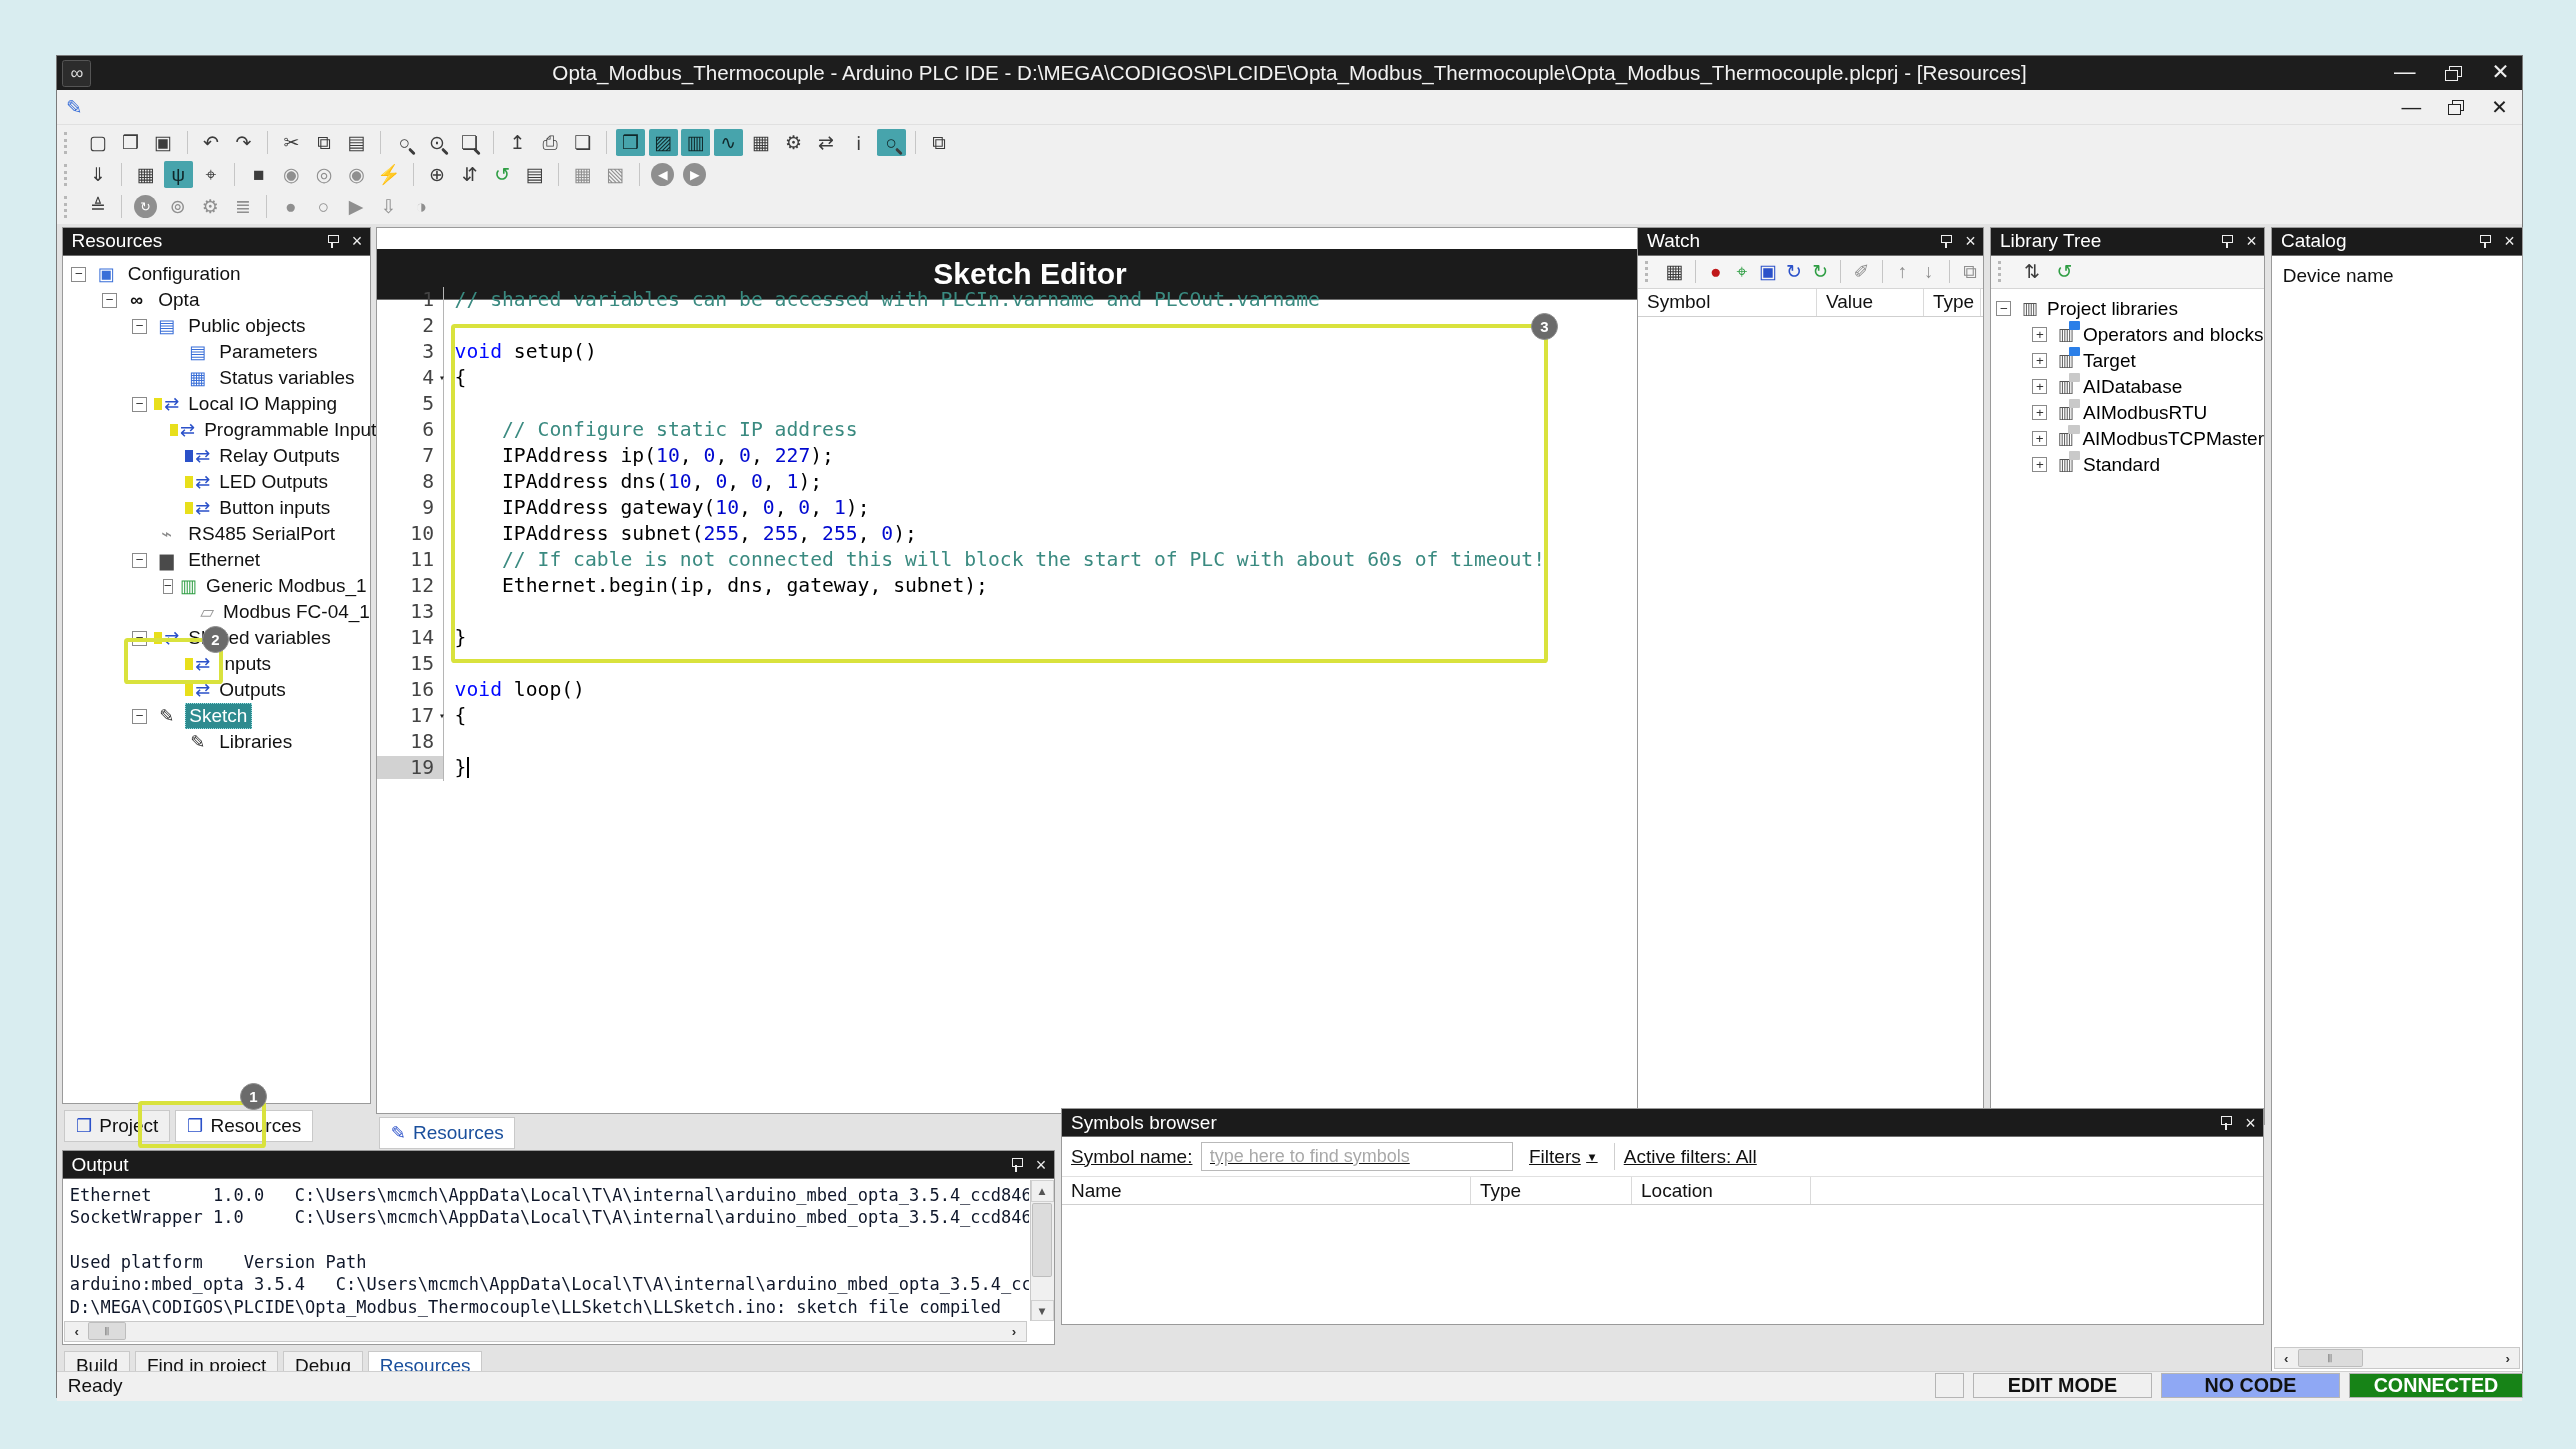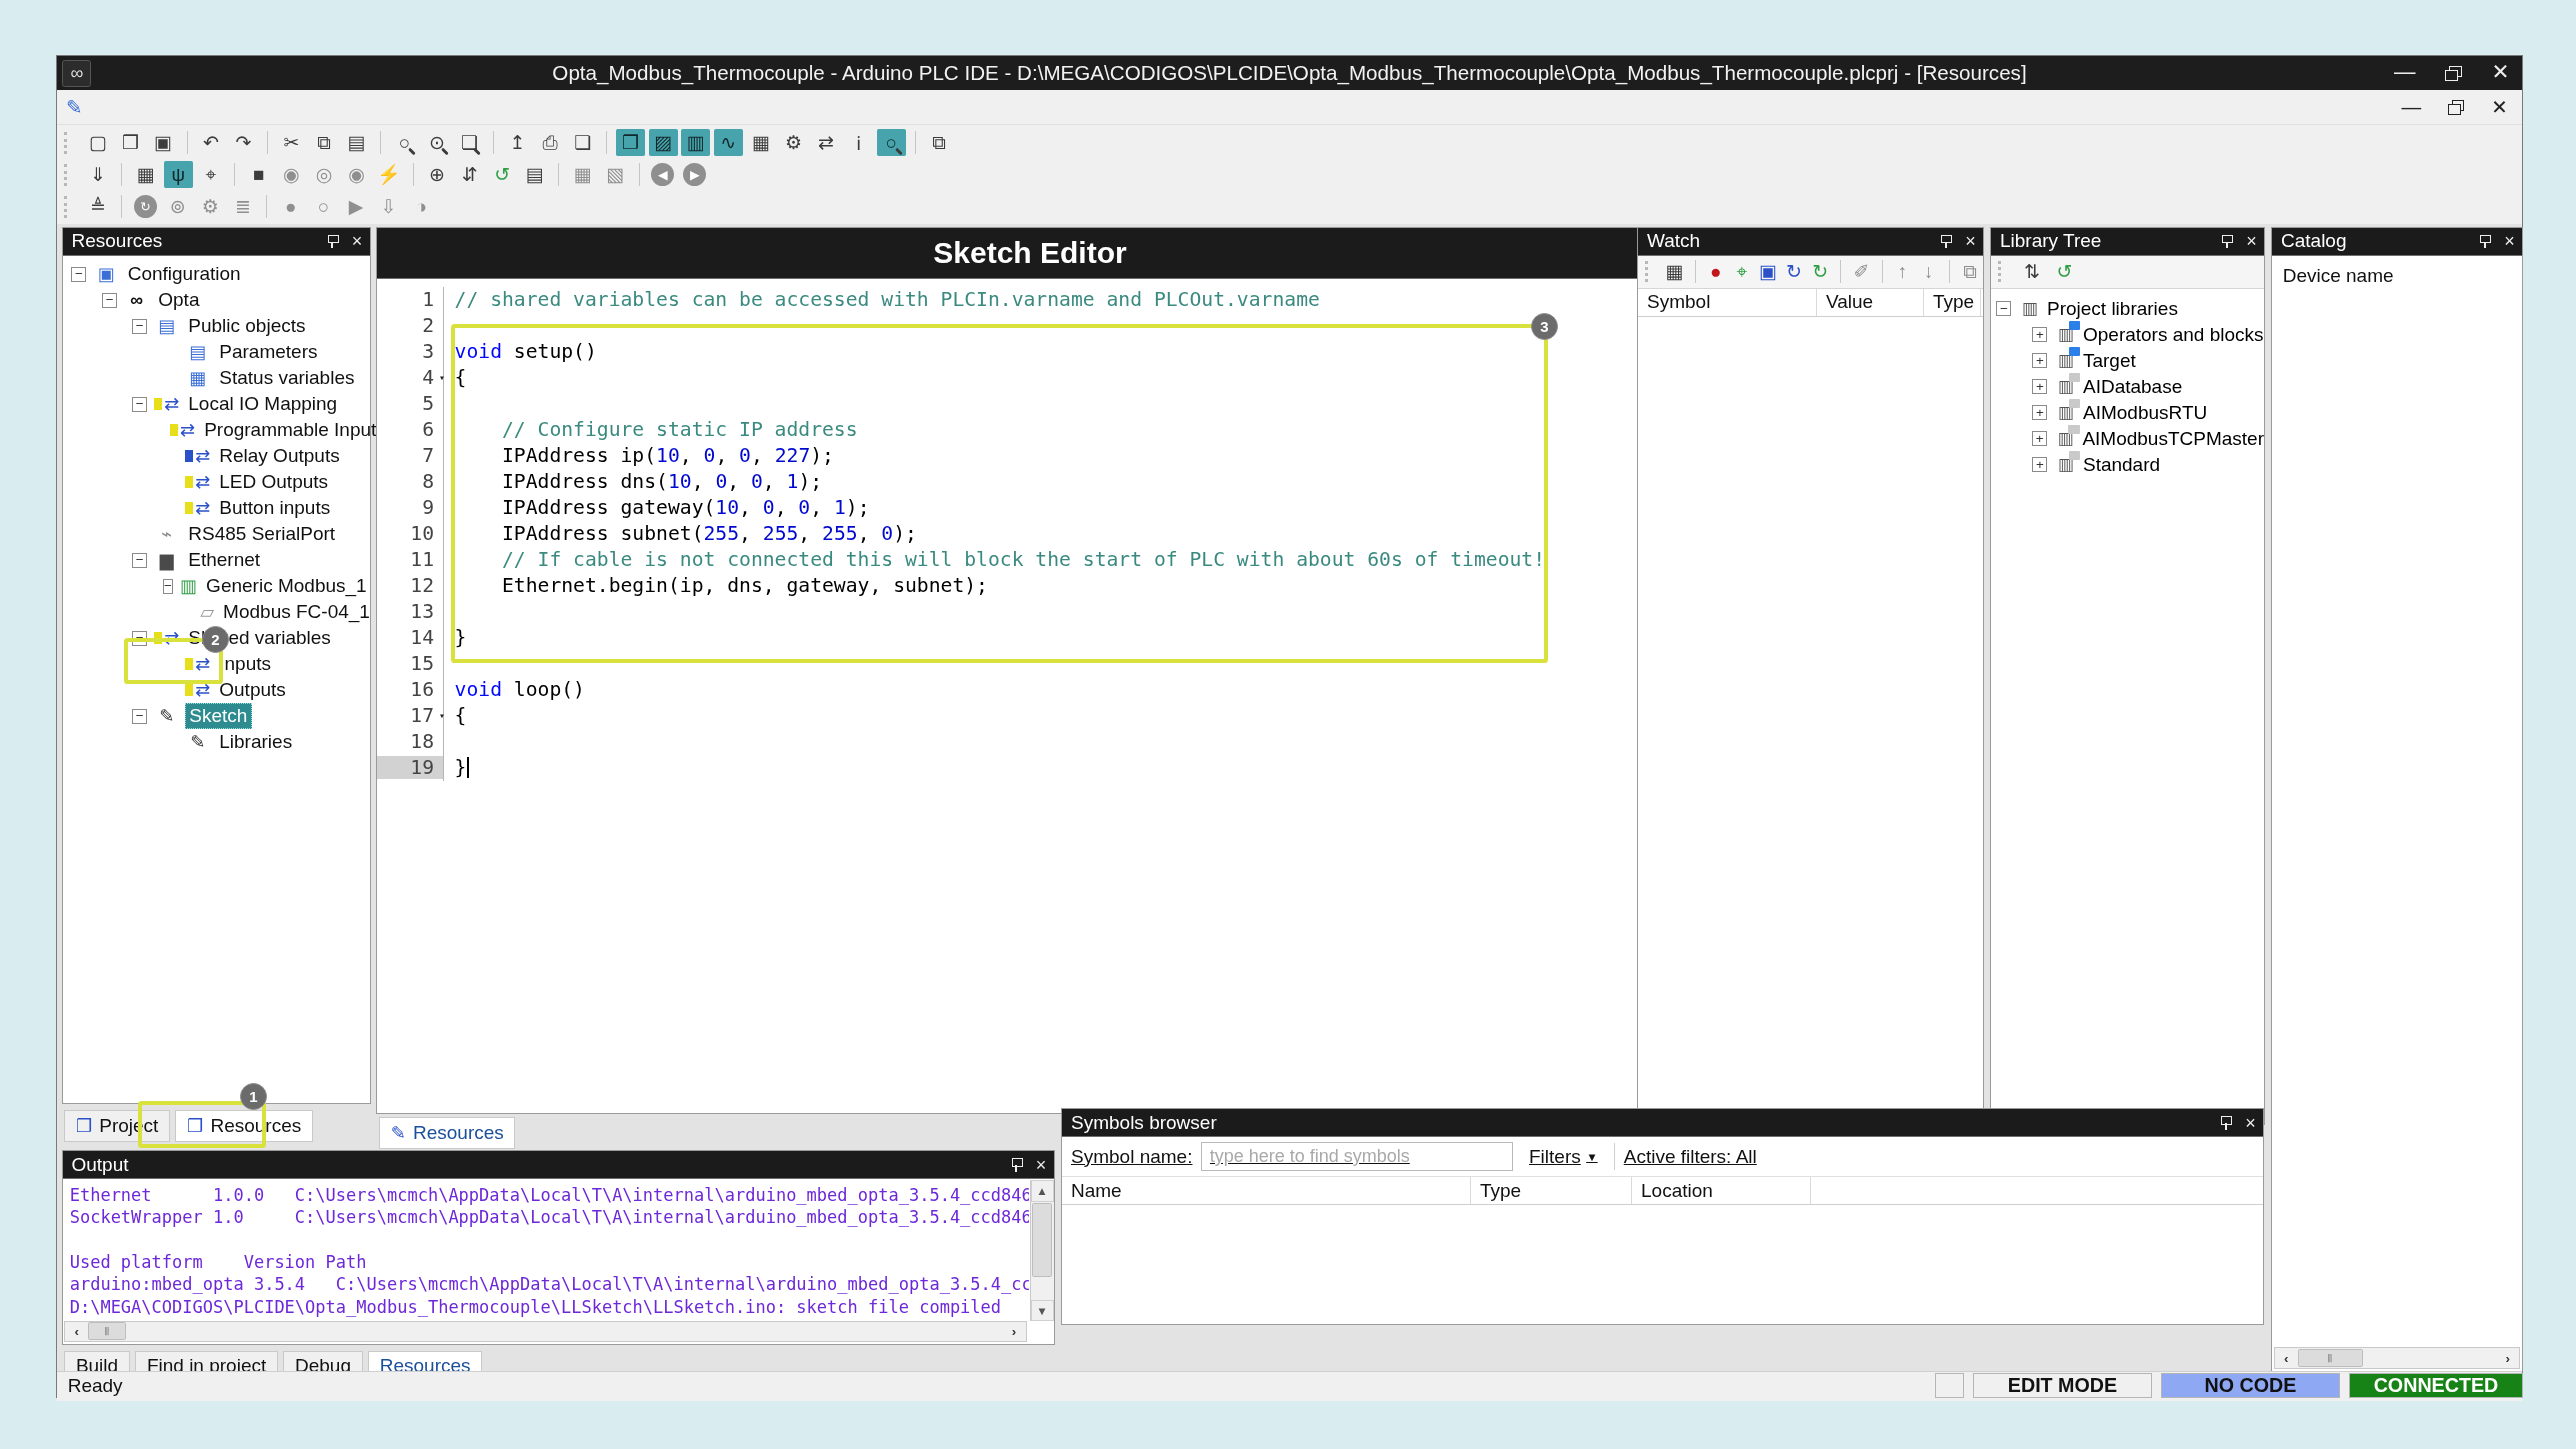--- a/index.html
+++ b/index.html
@@ -50,21 +50,21 @@
   .ticon .sq{width:8px;height:12.5px;margin-right:1.8px;display:inline-block;}
   .tlabel{padding:0.9px 3.6px;}
   .tlabel.sel{background:#2e8b8f;color:#fff;border:0.9px dotted #9adfe2;}
   
   .dock-tabs{position:absolute;display:flex;align-items:center;gap:5.4px;}
   .dtab{height:30px;display:flex;align-items:center;gap:7.2px;padding:0 10.7px;font-size:19px;color:#111;background:#f0f0f0;border:0.9px solid #c9c9c9;}
   .dtab.white{background:#fff;}
   .dtab .dticon{color:#2b51c9;font-size:18px;}
   
   #editor{position:absolute;background:#fff;border:0.9px solid #9a9a9a;box-sizing:border-box;}
-  #editor .ehead{height:50px;background:#1b1b1b;color:#fff;display:flex;align-items:center;justify-content:center;font-size:30px;font-weight:bold;border-bottom:1.8px solid #6e6e6e;}
+  #editor .ehead{height:50px;background:#1b1b1b;color:#fff;display:flex;align-items:center;justify-content:center;font-size:30px;font-weight:bold;border-bottom:1.8px solid #6e6e6e;margin-top:21px;}
   #code{position:absolute;top:59px;left:0;right:25px;bottom:0;overflow:hidden;}
   .cline{height:26px;display:flex;align-items:center;font-family:"DejaVu Sans Mono",monospace;font-size:19.7px;white-space:pre;}
   .gut{width:57px;text-align:right;padding-right:9px;color:#444;flex:none;position:relative;}
   .gut .fold{position:absolute;right:-1.8px;top:6.3px;font-size:9.8px;color:#222;}
   .gutline{width:0.9px;background:#b5b5b5;align-self:stretch;margin-right:10.7px;flex:none;}
   .cline.activeg .gut{background:#d2d2d2;}
   .seg.c{color:#3a8a80;text-align:center;}
   .seg.k{color:#0008ff;}
   .seg.n{color:#0008d0;}
   .seg.p{color:#000;}
@@ -80,21 +80,21 @@
   .ptoolbar{height:32px;display:flex;align-items:center;background:#f5f5f5;border-bottom:0.9px solid #d6d6d6;padding-left:3.6px;}
   .colhead{display:flex;align-items:center;height:27px;border-bottom:0.9px solid #cfcfcf;font-size:19px;color:#111;}
   .colcell{padding-left:9px;box-sizing:border-box;border-right:0.9px solid #dadada;height:100%;display:flex;align-items:center;}
   
   #lib-tree{padding:7.2px 0 0 5.4px;}
   .librow{height:26px;display:flex;align-items:center;font-size:19px;white-space:nowrap;}
   .libicon{width:23px;margin-right:5.4px;display:flex;align-items:center;justify-content:center;font-size:17px;color:#555;position:relative;}
   .folder{position:absolute;right:-2.7px;top:-3.6px;width:11.6px;height:9px;border-radius:0.9px;}
   
   #out-body{position:absolute;top:29px;left:0;right:25px;bottom:23px;overflow:hidden;padding:3.6px 0 0 7.2px;}
-  #out-body pre{margin:0;font-family:"DejaVu Sans Mono",monospace;font-size:17px;line-height:22.4px;color:#6d28d9;}
+  #out-body pre{margin:0;font-family:"DejaVu Sans Mono",monospace;font-size:17px;line-height:22.4px;color:#0f172a;}
   
   .filterrow{height:39px;display:flex;align-items:center;gap:9px;padding-left:9px;font-size:19px;color:#111;border-bottom:0.9px solid #e0e0e0;text-decoration:underline;}
   #sym-input{width:295px;height:27px;border:0.9px solid #b9b9b9;font-size:18px;padding:0 7.2px;color:#333;font-family:"Liberation Sans",sans-serif;}
   #sym-input::placeholder{color:#a9a9a9;}
   .filterbtn{display:flex;align-items:center;gap:5.4px;padding:1.8px 7.2px;font-size:19px;}
   .vline{width:0.9px;height:27px;background:#cfcfcf;}
   
   #statusbar{position:absolute;left:0;right:0;height:29px;background:#f0f0f0;border-top:0.9px solid #cfcfcf;font-size:19px;color:#111;}
   .sbadge{position:absolute;height:25px;top:0.9px;display:flex;align-items:center;justify-content:center;font-weight:bold;font-size:19.7px;border:0.9px solid #b5b5b5;box-sizing:border-box;}
   

